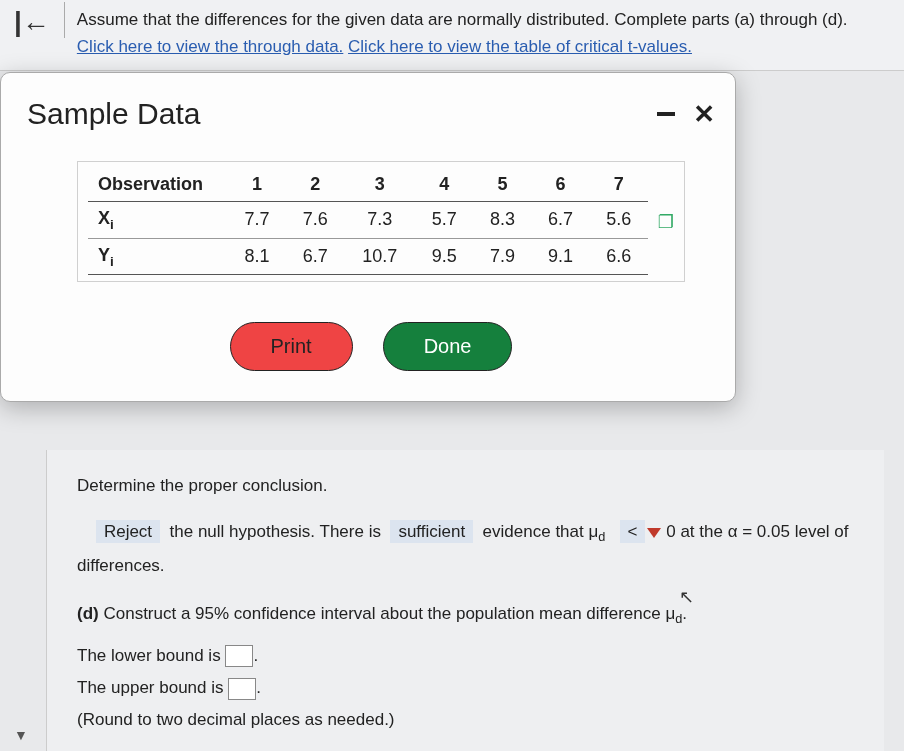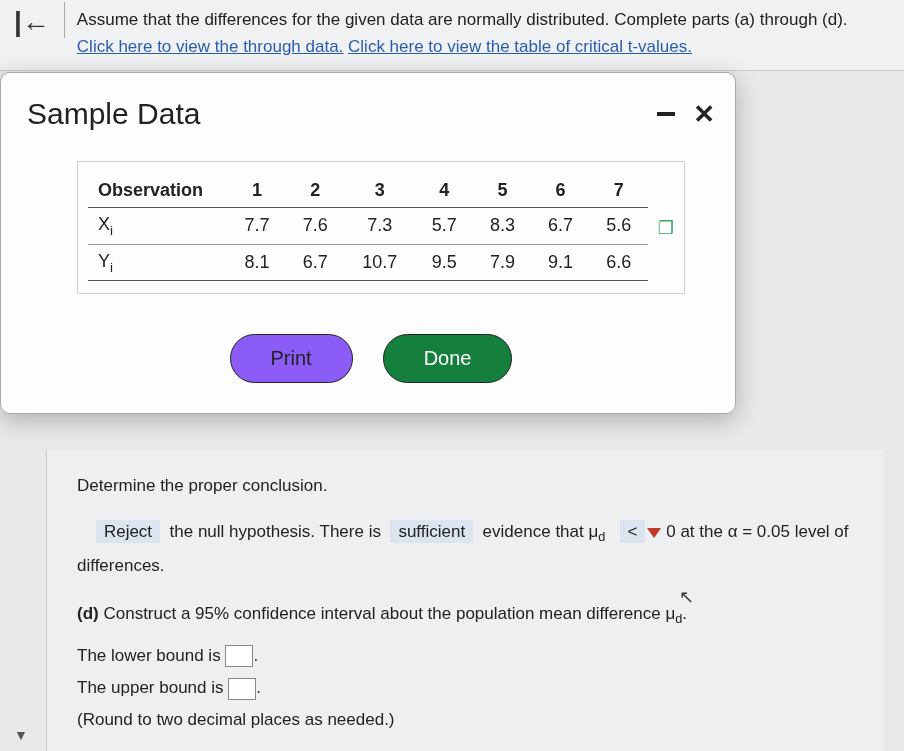--- a/index.html
+++ b/index.html
@@ -80,21 +80,21 @@
       display: inline-block;
     }
     .close-x {
       font-size: 26px;
       font-weight: bold;
       cursor: pointer;
     }
     .table-wrap {
       margin: 0 30px 40px 50px;
       border: 1px solid #d0d0d0;
-      padding: 12px 10px;
+      padding: 6px 10px;
       display: flex;
       align-items: center;
       gap: 10px;
     }
     table.data {
       border-collapse: collapse;
       width: 100%;
       font-size: 18px;
     }
     table.data td {
@@ -102,21 +102,21 @@
       text-align: center;
       border-top: 1px solid #999;
     }
     table.data tr:first-child td {
       border-top: none;
       border-bottom: 1.5px solid #555;
       font-weight: bold;
     }
     table.data td:first-child {
       text-align: left;
-      font-weight: normal;
+      font-weight: bold;
       width: 140px;
     }
     table.data tr:last-child td {
       border-bottom: 1.5px solid #555;
     }
     .copy-icon {
       font-size: 18px;
       color: #3a6;
       cursor: pointer;
       flex-shrink: 0;
@@ -128,21 +128,21 @@
       margin-top: 20px;
     }
     .btn {
       font-size: 20px;
       padding: 12px 40px;
       border-radius: 30px;
       cursor: pointer;
       border: 1.5px solid #222;
     }
     .btn-print {
-      background: #8b5cf6;
+      background: #ef4444;
       color: #222;
     }
     .btn-done {
       background: #15803d;
       color: #fff;
       text-align: center;
     }
     .bottom-section {
       position: absolute;
       top: 450px;

